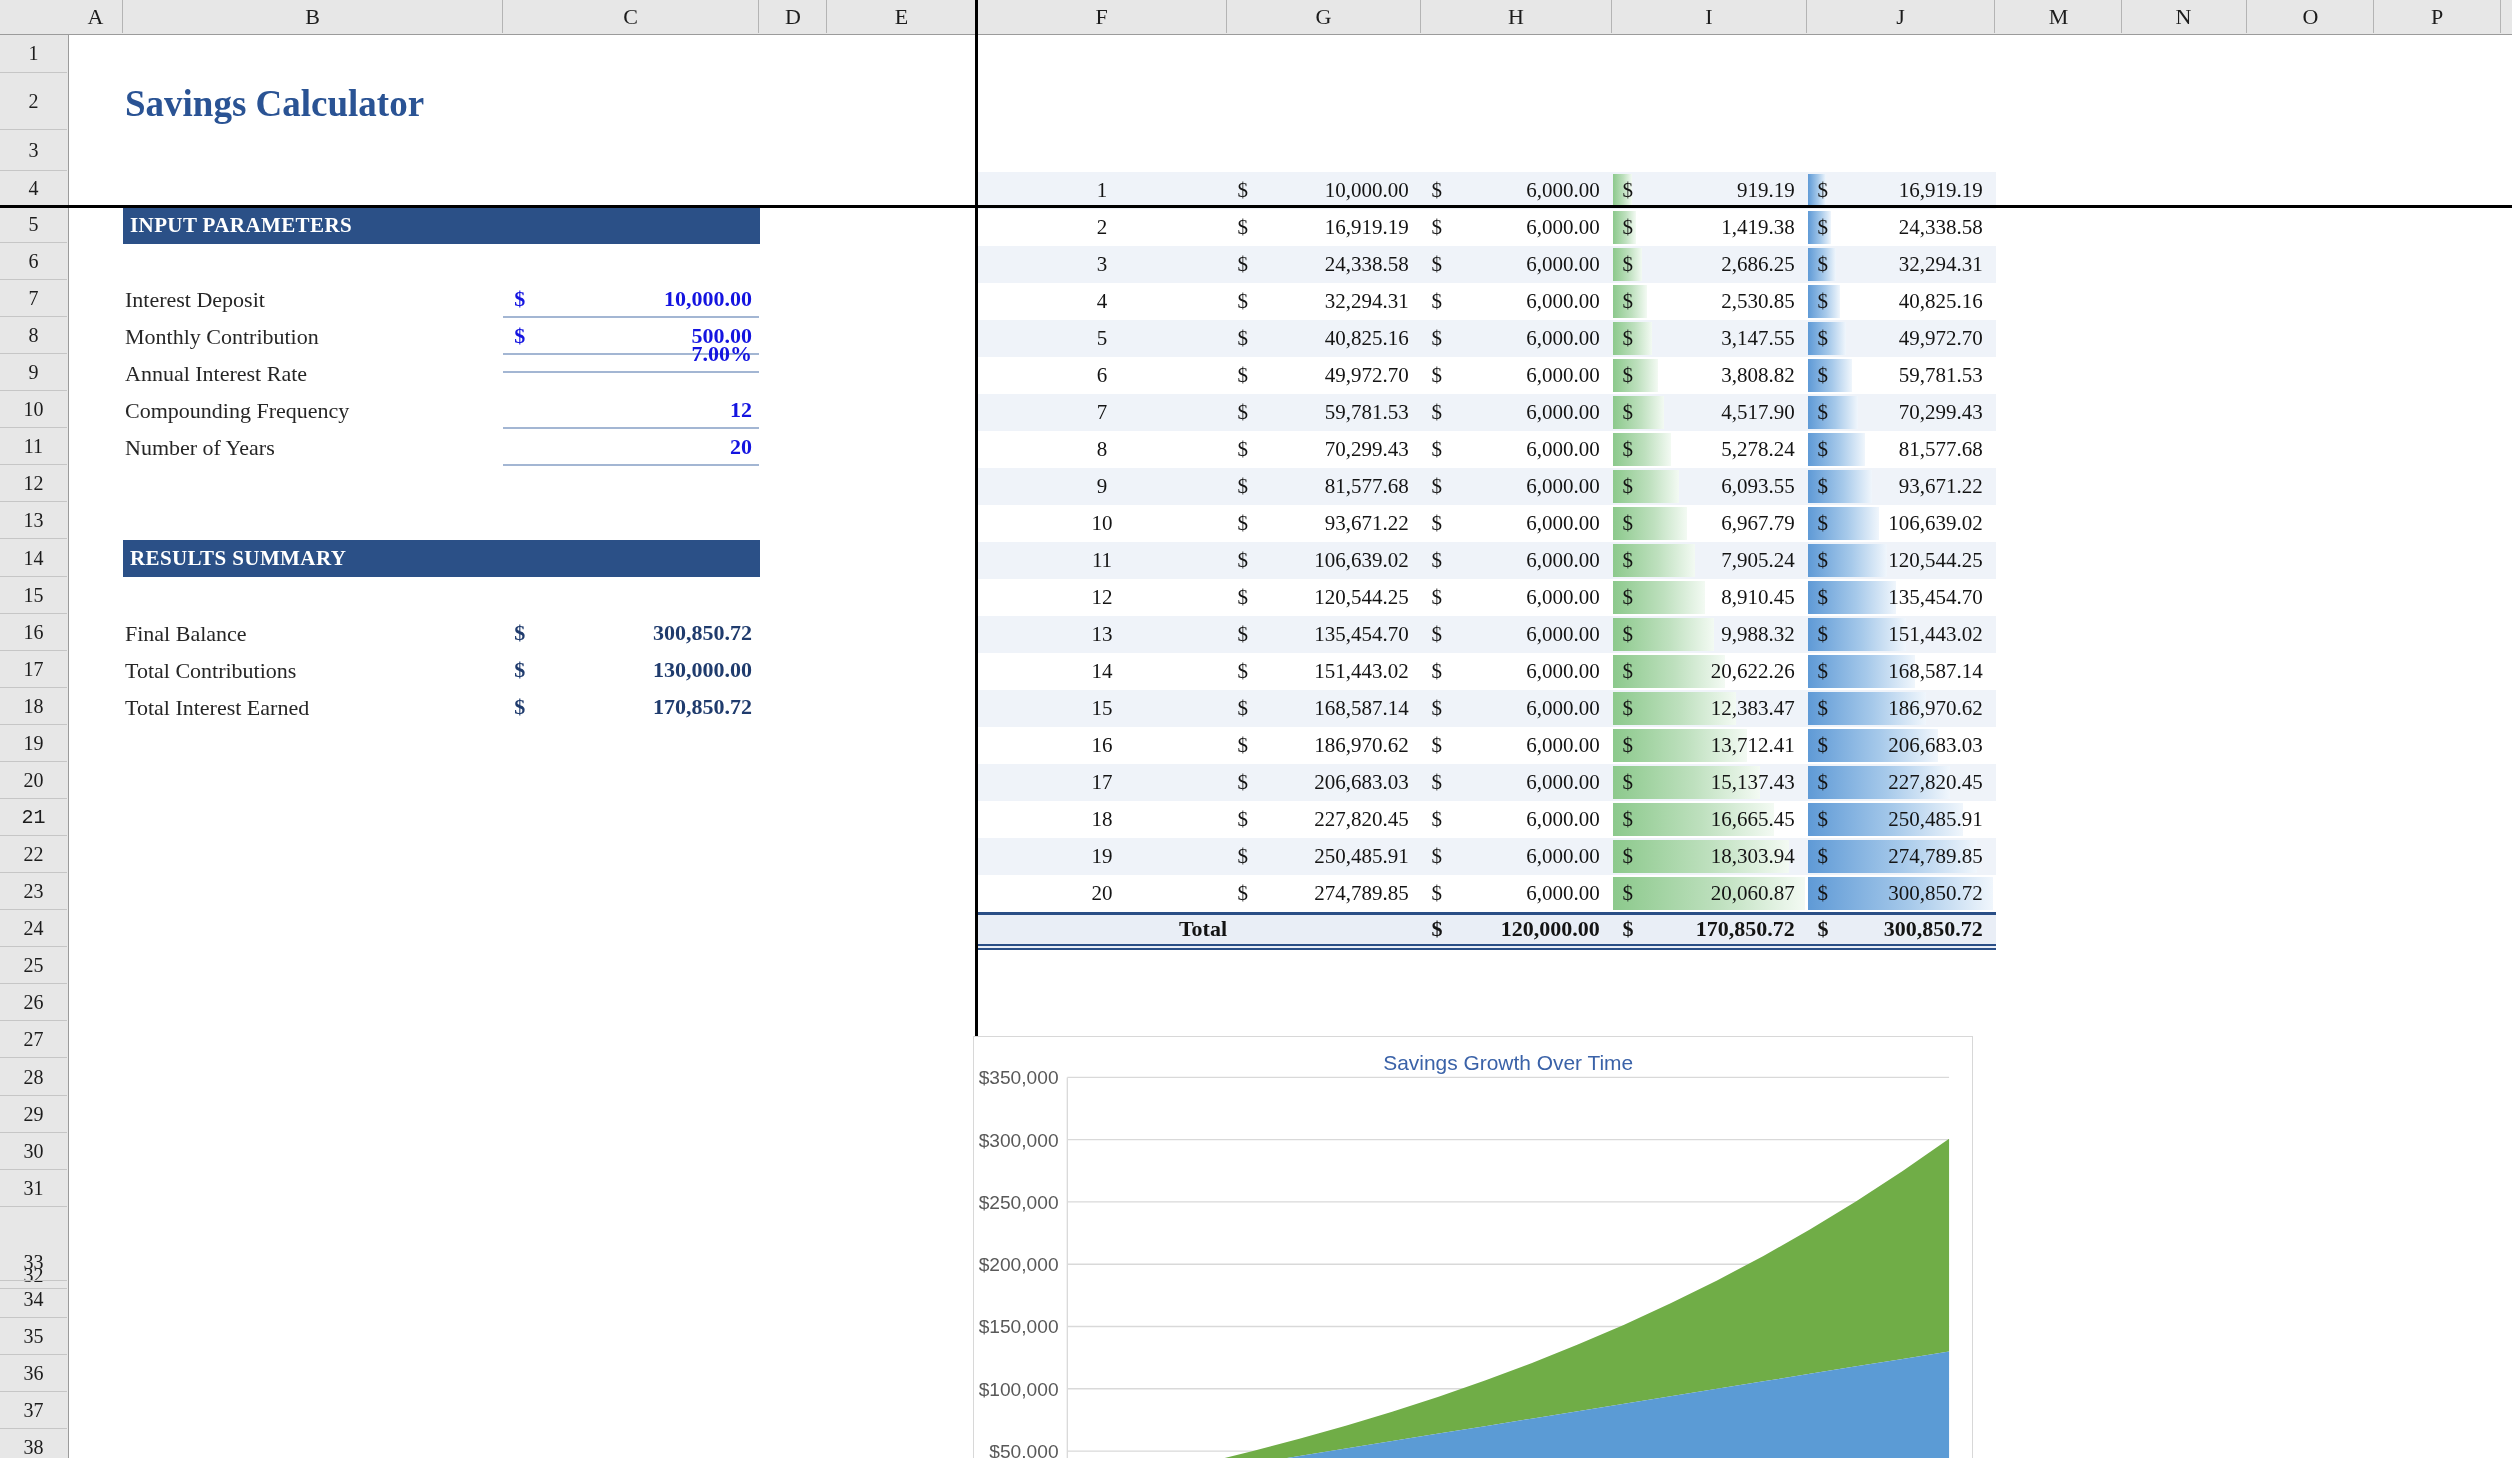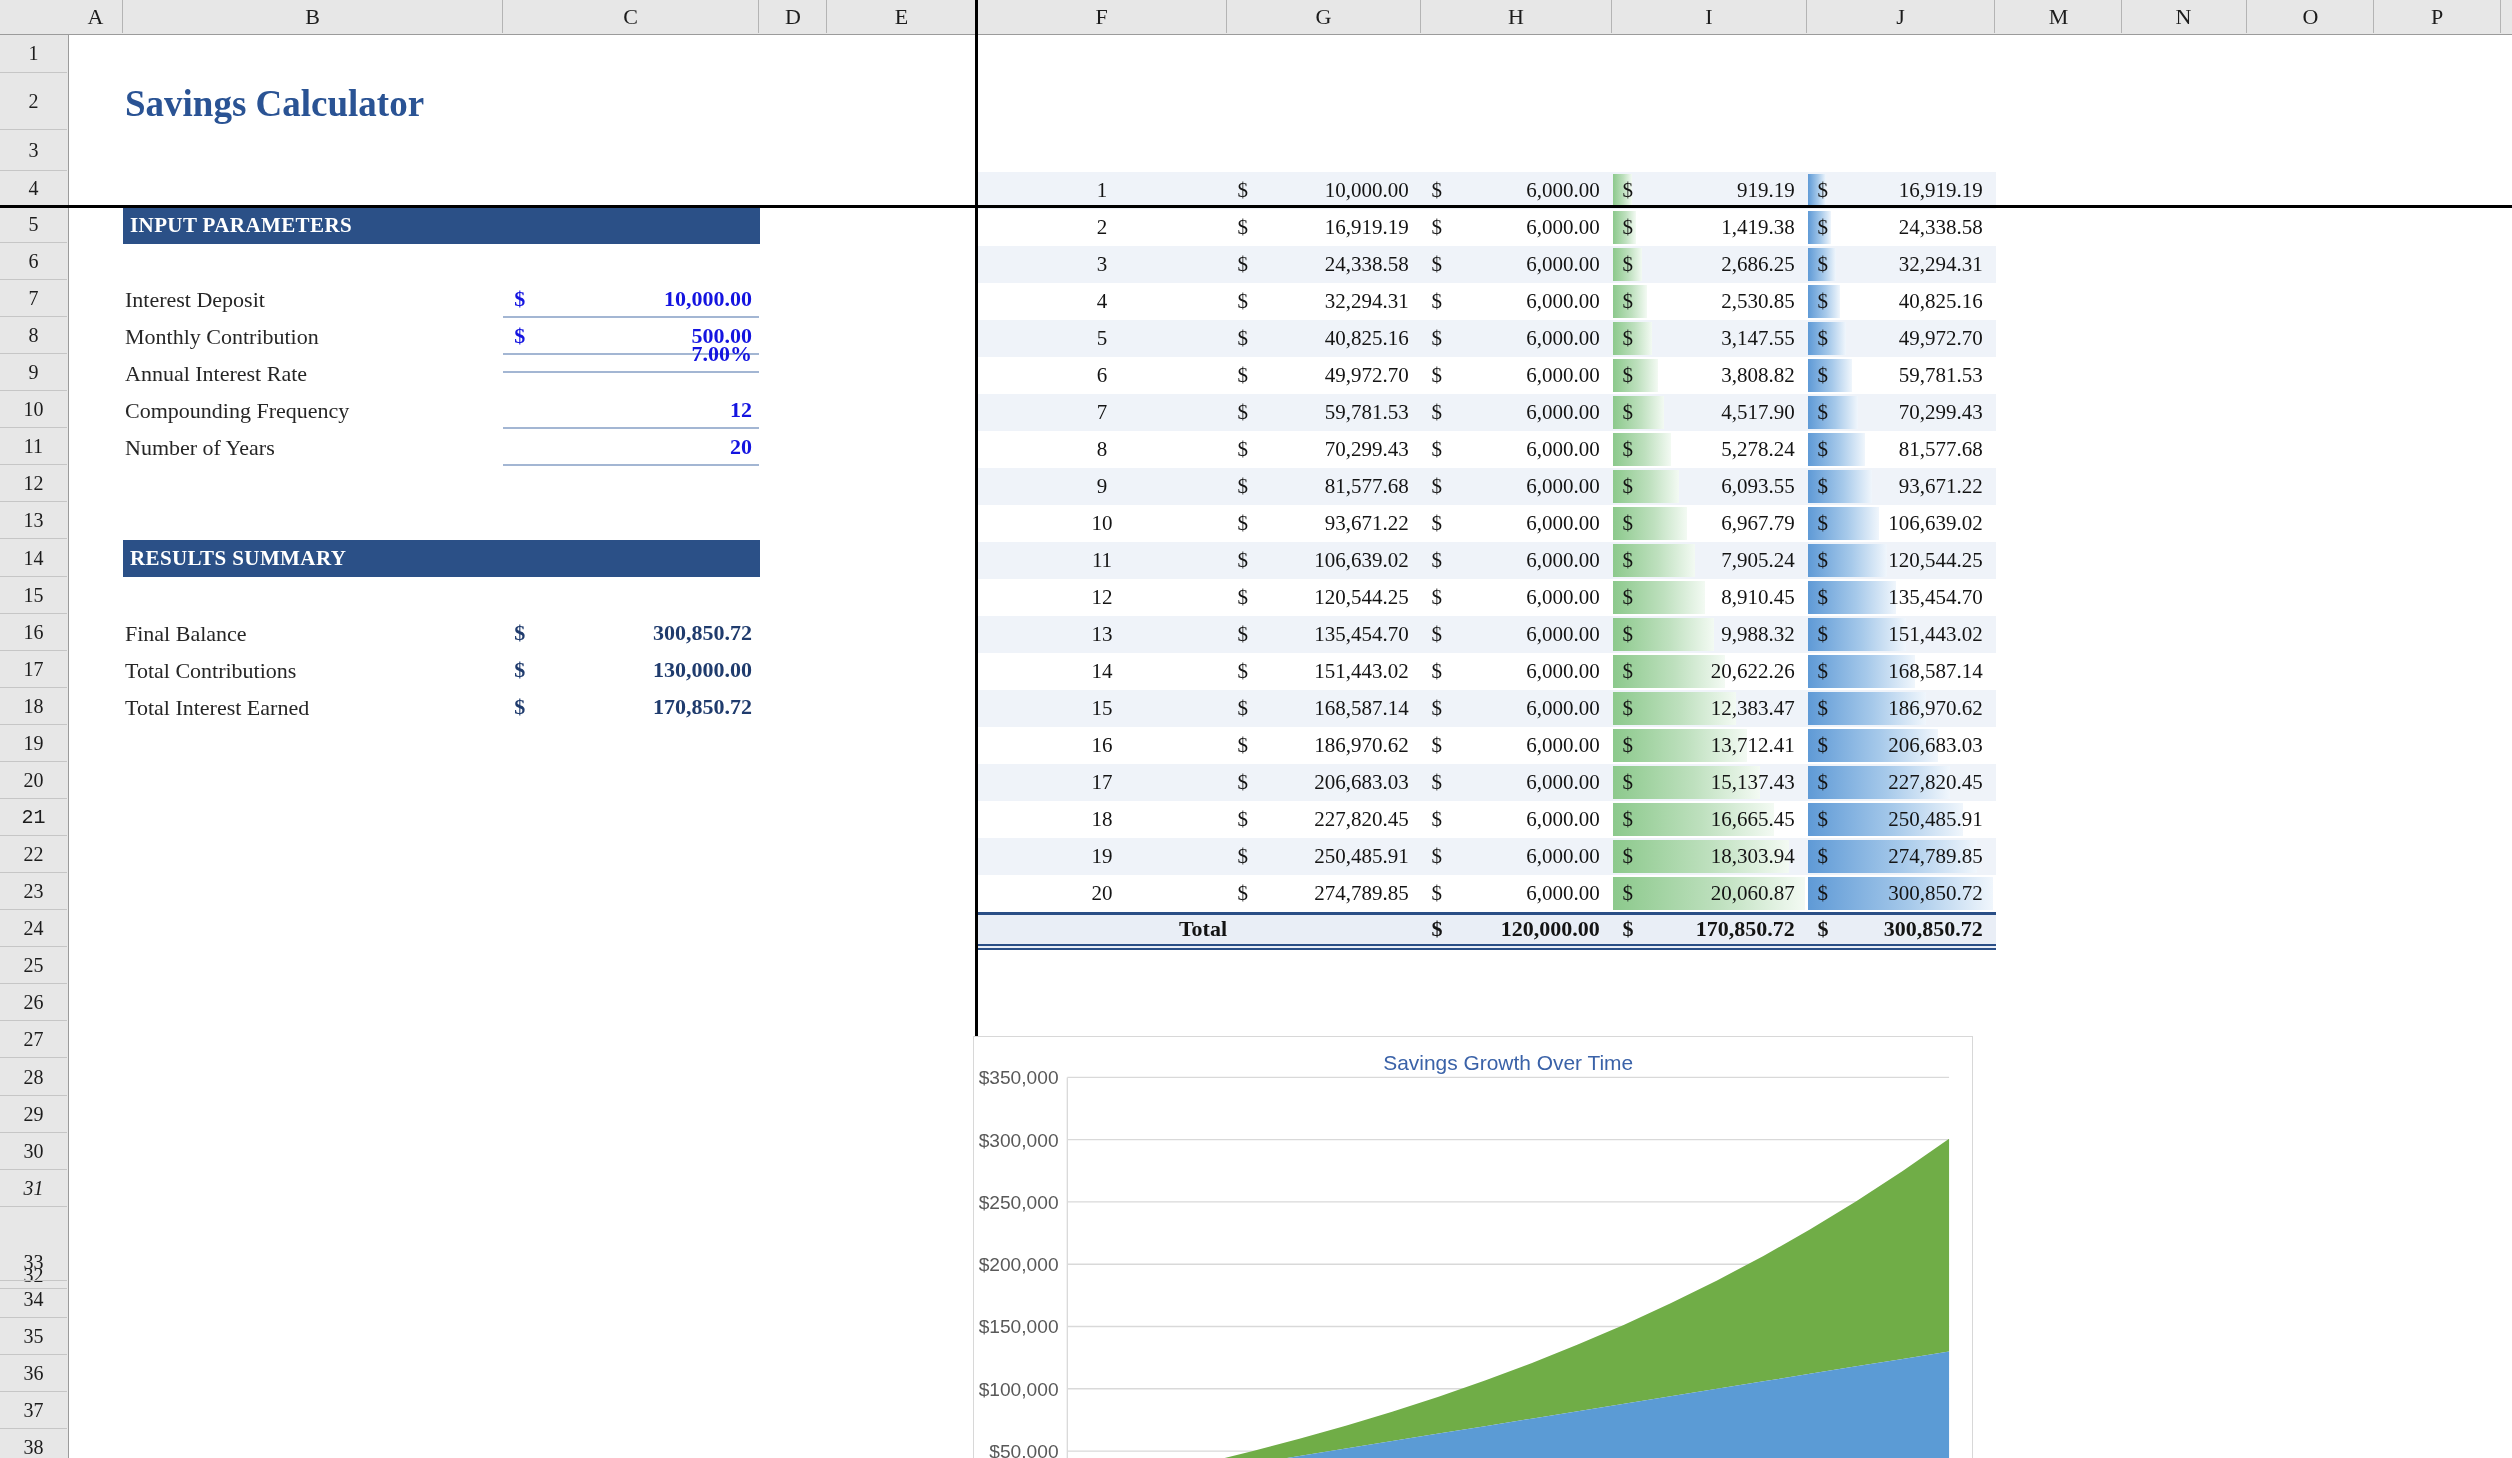--- a/index.html
+++ b/index.html
@@ -108,21 +108,21 @@
     <div class="rowhdr" style="top: 765px; height: 36px; font-family: Liberation Mono, monospace;">21</div>
     <div class="rowhdr" style="top: 802px; height: 36px;">22</div>
     <div class="rowhdr" style="top: 839px; height: 36px;">23</div>
     <div class="rowhdr" style="top: 876px; height: 36px;">24</div>
     <div class="rowhdr" style="top: 913px; height: 36px;">25</div>
     <div class="rowhdr" style="top: 950px; height: 36px;">26</div>
     <div class="rowhdr" style="top: 987px; height: 36px;">27</div>
     <div class="rowhdr" style="top: 1025px; height: 36px;">28</div>
     <div class="rowhdr" style="top: 1062px; height: 36px;">29</div>
     <div class="rowhdr" style="top: 1099px; height: 36px;">30</div>
-    <div class="rowhdr" style="top: 1136px; height: 36px; font-style: italic;">31</div>
+    <div class="rowhdr" style="top: 1136px; height: 36px;">31</div>
     <div class="rowhdr" style="top: 1228px; height: 26px;">32</div>
     <div class="rowhdr" style="top: 1210px; height: 36px;">33</div>
     <div class="rowhdr" style="top: 1247px; height: 36px;">34</div>
     <div class="rowhdr" style="top: 1284px; height: 36px;">35</div>
     <div class="rowhdr" style="top: 1321px; height: 36px;">36</div>
     <div class="rowhdr" style="top: 1358px; height: 36px;">37</div>
     <div class="rowhdr" style="top: 1395px; height: 36px;">38</div>
   </div>
 
 <div id="sheet-title">Savings Calculator</div>

